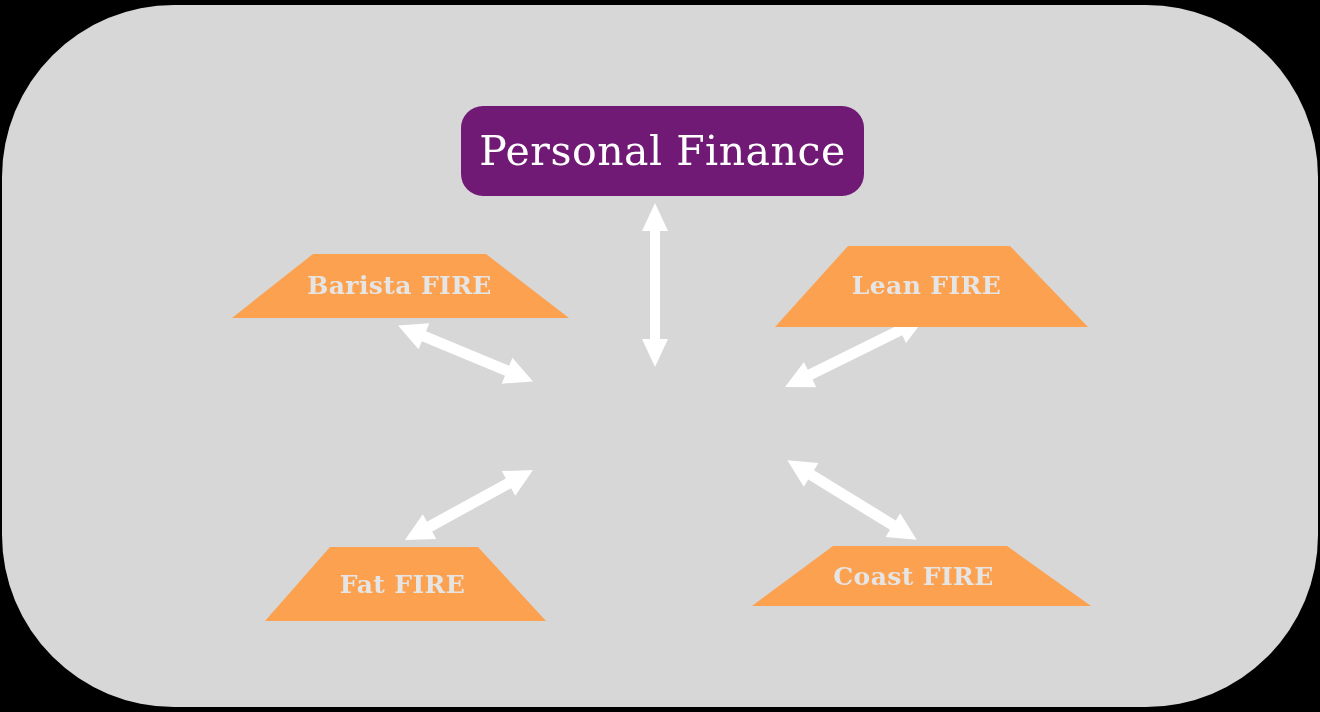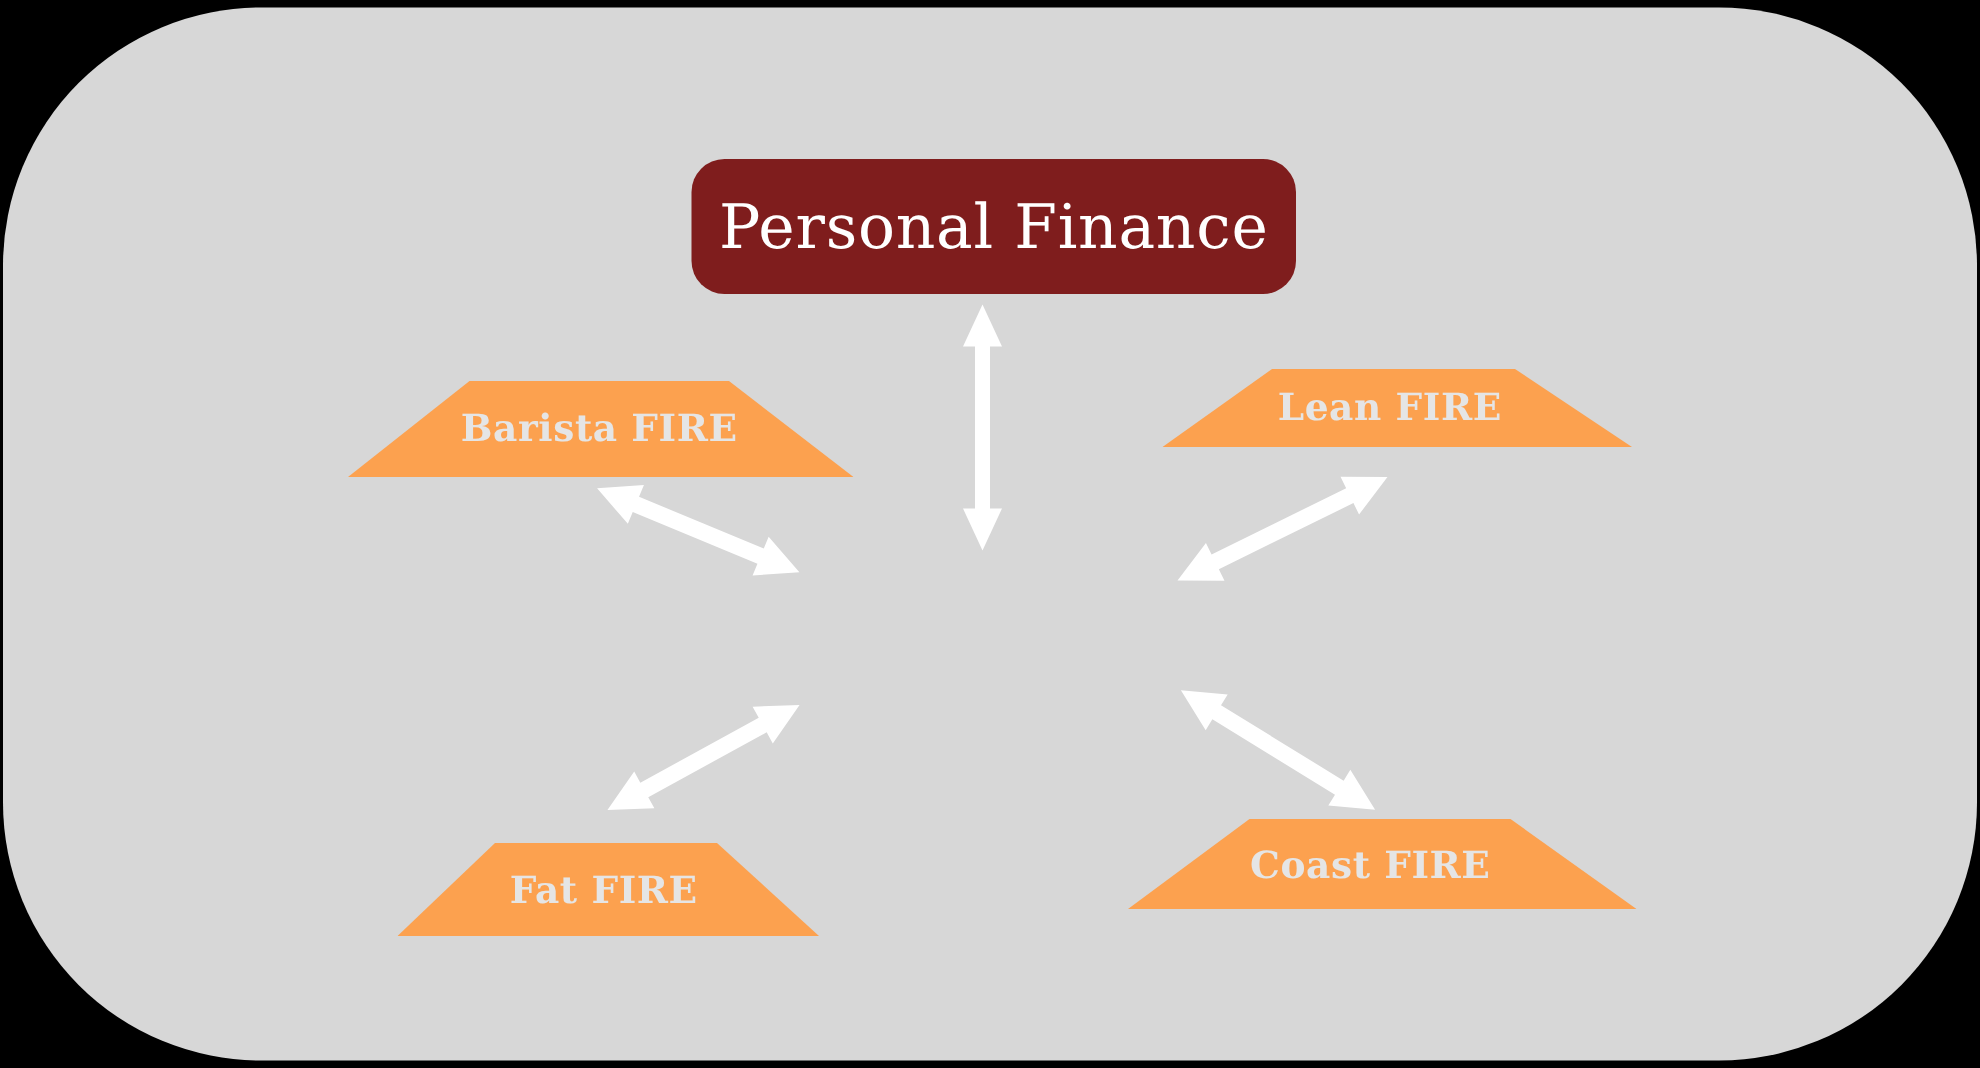--- a/index.html
+++ b/index.html
@@ -36,21 +36,21 @@
   #arrow-layer {
     position: absolute;
     left: 0; top: 0;
     width: 1320px;
     height: 712px;
   }
 
   
   .node {
     position: absolute;
-    background: #7f1d1d;
+    background: #701a75;
     border-radius: 22px;
     display: flex;
     align-items: center;
     justify-content: center;
     color: #ffffff;
     font-family: "DejaVu Serif", serif;
     letter-spacing: 0.5px;
     white-space: nowrap;
   }
   #node-personal-finance {
@@ -86,22 +86,22 @@
     position: relative;
     z-index: 2;
     color: #e5e5e5;
     font-family: "DejaVu Serif", serif;
     font-weight: bold;
     font-size: 25px;
     letter-spacing: 0.4px;
     white-space: nowrap;
   }
   #trap-barista { left: 232px; top: 254px; width: 337px; height: 64px; }
-  #trap-lean    { left: 775px; top: 246px; width: 313px; height: 52px; }
-  #trap-fat     { left: 265px; top: 562px; width: 281px; height: 62px; }
+  #trap-lean    { left: 775px; top: 246px; width: 313px; height: 81px; }
+  #trap-fat     { left: 265px; top: 547px; width: 281px; height: 74px; }
   #trap-coast   { left: 752px; top: 546px; width: 339px; height: 60px; }
 
   
   #trap-barista .trap-label { transform: translate(-1px, -1px); }
   #trap-lean .trap-label    { transform: translate(-5px, -1px); }
   #trap-fat .trap-label     { transform: translate(-3px, 0px); }
   #trap-coast .trap-label   { transform: translate(-8px, 0px); }
 </style>
 </head>
 <body>

